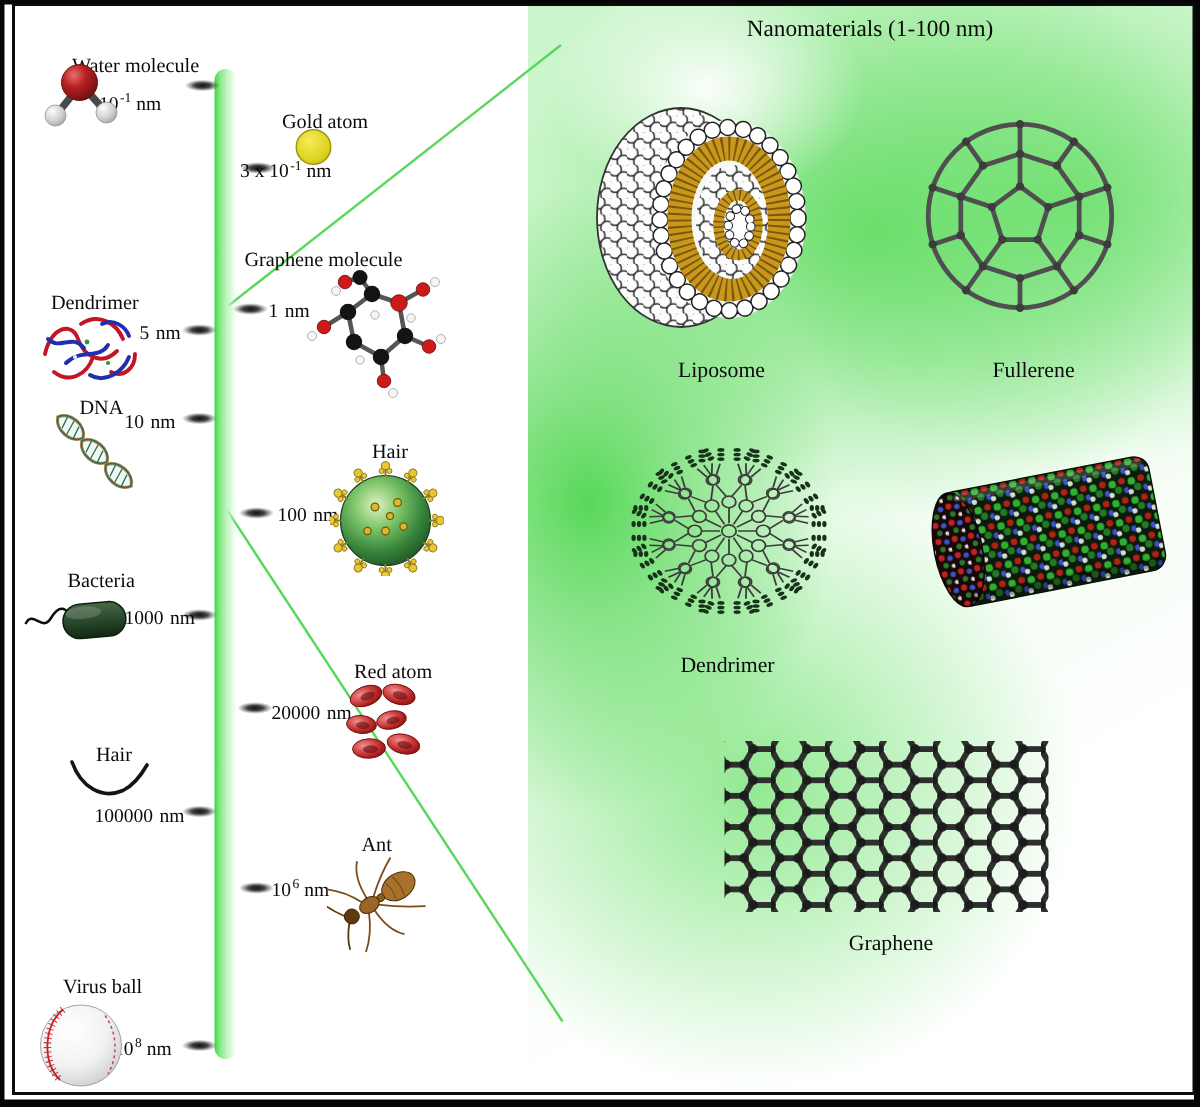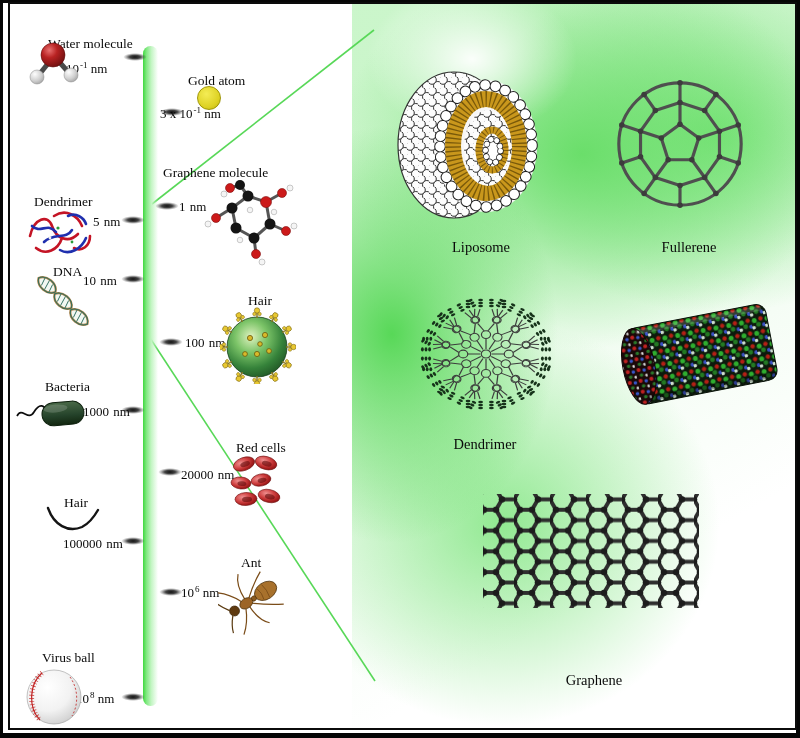--- a/index.html
+++ b/index.html
@@ -56,20 +56,21 @@
   <div class="tick" style="left:152px;top:201px"></div>
   <div class="tick" style="left:118px;top:215px"></div>
   <div class="tick" style="left:118px;top:274px"></div>
   <div class="tick" style="left:156px;top:337px"></div>
   <div class="tick" style="left:118px;top:405px"></div>
   <div class="tick" style="left:155px;top:467px"></div>
   <div class="tick" style="left:118px;top:536px"></div>
   <div class="tick" style="left:156px;top:587px"></div>
   <div class="tick" style="left:118px;top:692px"></div>
 
+  <div class="title">Nanomaterials (1-100 nm)</div>
 
   <div class="lbl" style="left:48px;top:36px">Water molecule</div>
   <div class="sz" style="left:66px;top:60px"><span>10</span><sup>-1</sup> <span>nm</span></div>
 
   <div class="lbl" style="left:188px;top:73px">Gold atom</div>
   <div class="sz" style="left:160px;top:105px"><span>3 x 10</span><sup>-1</sup> <span>nm</span></div>
 
   <div class="lbl" style="left:163px;top:165px">Graphene molecule</div>
   <div class="sz" style="left:179px;top:198px"><span>1</span><sup></sup> <span>nm</span></div>
 
@@ -78,21 +79,21 @@
 
   <div class="lbl" style="left:53px;top:264px">DNA</div>
   <div class="sz" style="left:83px;top:272px"><span>10</span><sup></sup> <span>nm</span></div>
 
   <div class="lbl" style="left:248px;top:293px">Hair</div>
   <div class="sz" style="left:185px;top:334px"><span>100</span><sup></sup> <span>nm</span></div>
 
   <div class="lbl" style="left:45px;top:379px">Bacteria</div>
   <div class="sz" style="left:83px;top:403px"><span>1000</span><sup></sup> <span>nm</span></div>
 
-  <div class="lbl" style="left:236px;top:440px">Red cells</div>
+  <div class="lbl" style="left:236px;top:440px">Red atom</div>
   <div class="sz" style="left:181px;top:466px"><span>20000</span><sup></sup> <span>nm</span></div>
 
   <div class="lbl" style="left:64px;top:495px">Hair</div>
   <div class="sz" style="left:63px;top:535px"><span>100000</span><sup></sup> <span>nm</span></div>
 
   <div class="lbl" style="left:241px;top:555px">Ant</div>
   <div class="sz" style="left:181px;top:584px"><span>10</span><sup>6</sup> <span>nm</span></div>
 
   <div class="lbl" style="left:42px;top:650px">Virus ball</div>
   <div class="sz" style="left:76px;top:690px"><span>10</span><sup>8</sup> <span>nm</span></div>
@@ -484,21 +485,21 @@
           </g>
         </pattern>
       </defs>
       <rect x="5" y="5" width="216" height="114" fill="url(#hex)"></rect>
     </svg>
   </div>
 
   <div class="nm-lbl" style="left:421px;top:239px;width:120px">Liposome</div>
   <div class="nm-lbl" style="left:629px;top:239px;width:120px">Fullerene</div>
   <div class="nm-lbl" style="left:425px;top:436px;width:120px">Dendrimer</div>
-  <div class="nm-lbl" style="left:534px;top:672px;width:120px">Graphene</div>
+  <div class="nm-lbl" style="left:534px;top:621px;width:120px">Graphene</div>
 
   <div class="edge" id="edge-l"></div>
   <div class="edge" id="edge-t"></div>
   <div class="edge" id="edge-r"></div>
   <div class="edge" id="edge-b"></div>
   <div class="frame-inner"></div>
 
 </div>
 
 </body></html>

